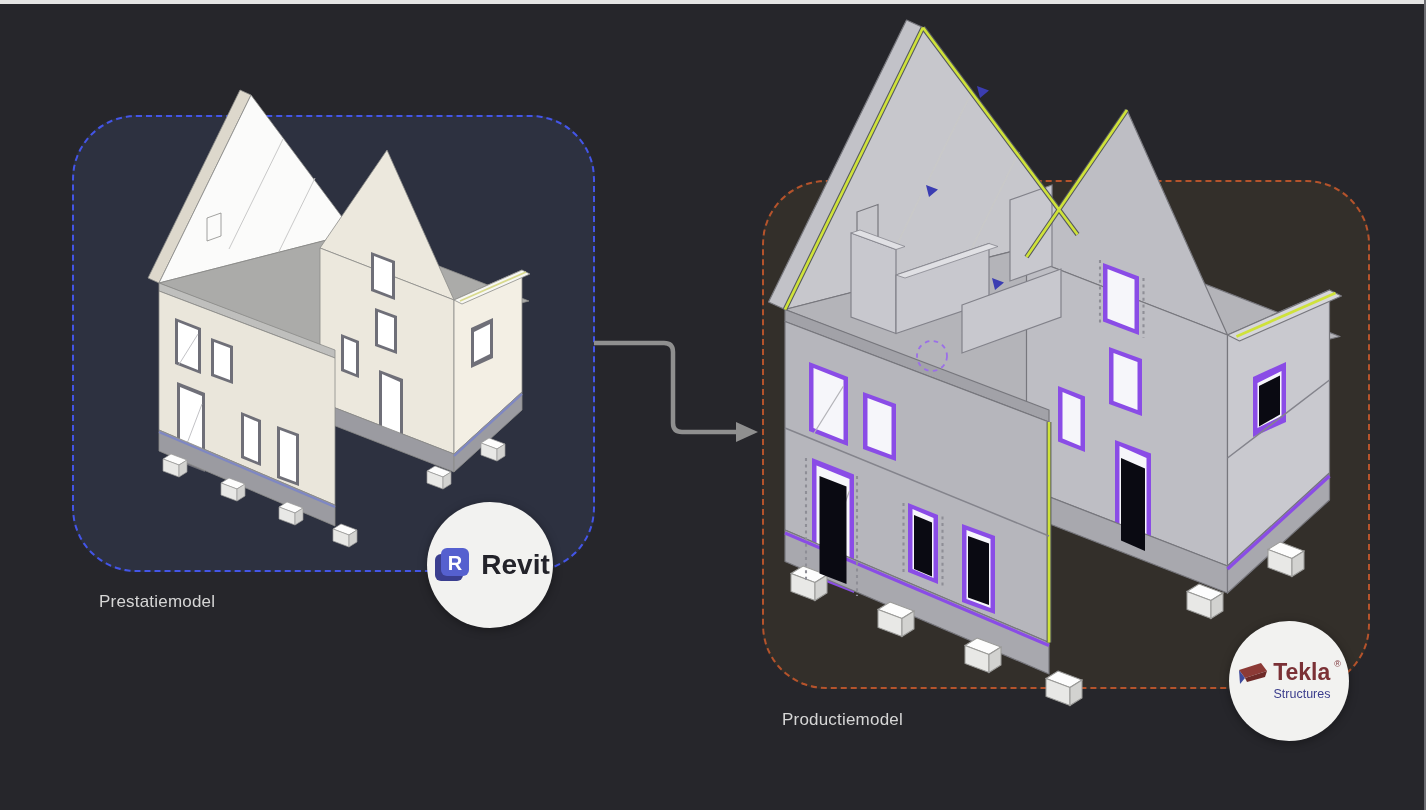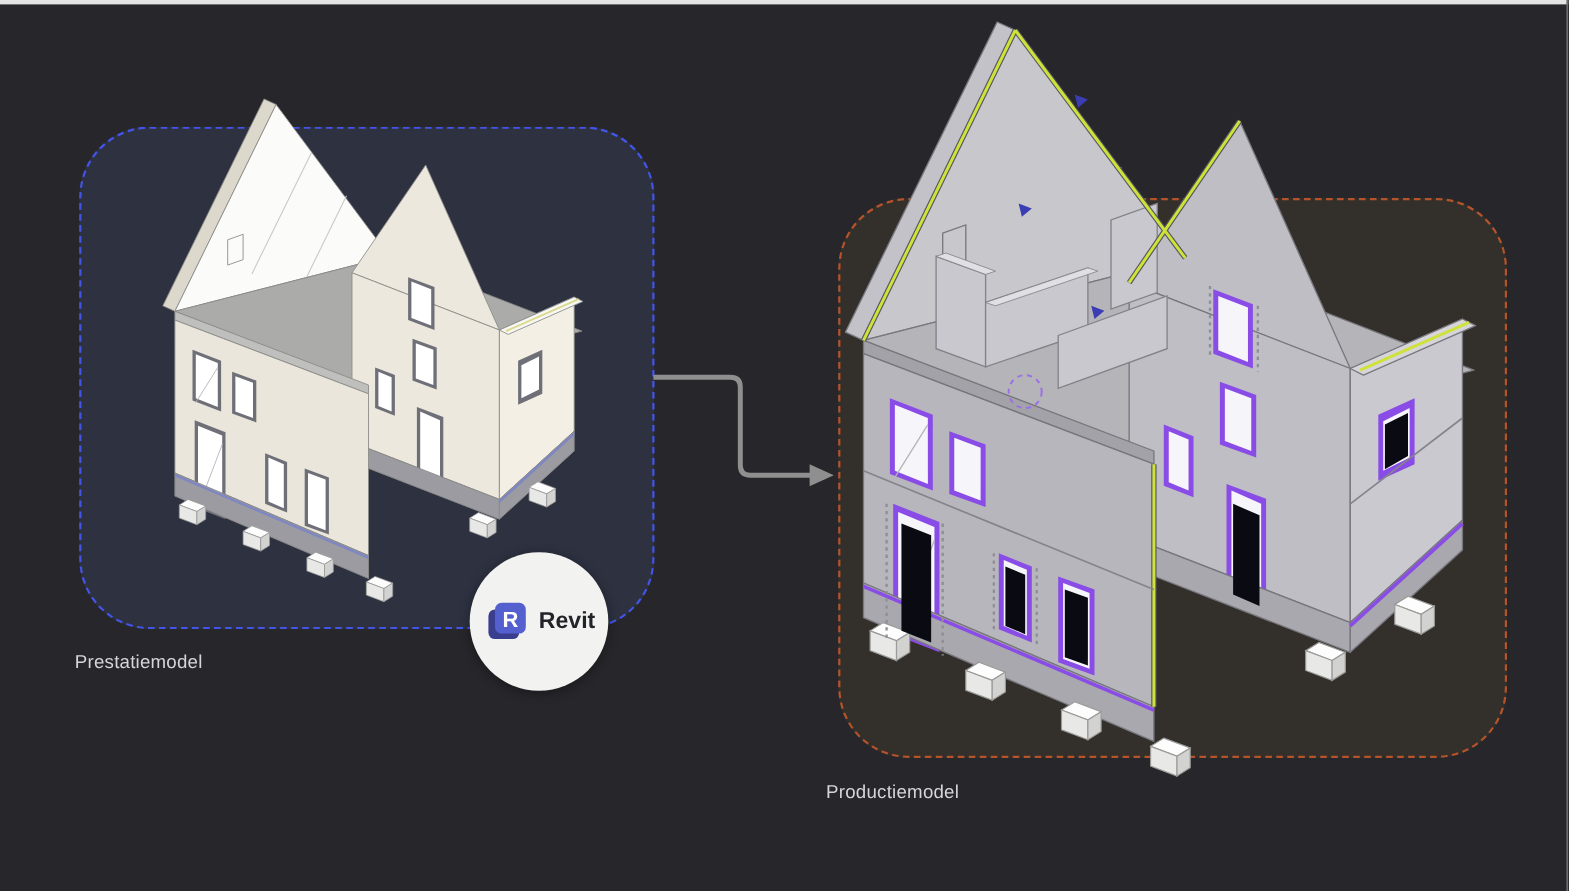--- a/index.html
+++ b/index.html
@@ -9,28 +9,28 @@
   }
   .top-strip{position:absolute;left:0;top:0;width:100%;height:4px;background:#e4e4e4;}
   .right-strip{position:absolute;right:0;top:0;width:2px;height:100%;background:#6d6d72;}
 
   .panel{position:absolute;border-radius:64px;border:2px dashed transparent;}
   .panel-source{left:72px;top:115px;width:519px;height:453px;border-color:#4355e8;background:#2d3140;}
   .panel-target{left:762px;top:180px;width:604px;height:505px;border-color:#b5532b;background:#332f2a;}
 
   .stage{position:absolute;left:0;top:0;width:1426px;height:810px;}
 
-  .model-label{position:absolute;color:#d6d6d6;font-size:17px;letter-spacing:.2px;}
+  .model-label{position:absolute;color:#d6d6d6;font-size:17px;letter-spacing:.2px;margin-left:31px;}
   .label-source{left:68px;top:592px;}
   .label-target{left:751px;top:710px;}
 
   .badge{position:absolute;background:#f2f2f0;border-radius:50%;display:flex;
          align-items:center;justify-content:center;box-shadow:0 2px 10px rgba(0,0,0,.35);}
   .badge-revit{left:427px;top:502px;width:126px;height:126px;gap:9px;}
-  .revit-word{font-size:21px;font-weight:700;color:#23232a;text-align:right;}
+  .revit-word{font-size:28px;font-weight:700;color:#23232a;text-align:right;}
   .badge-tekla{left:1229px;top:621px;width:120px;height:120px;flex-direction:column;gap:0;}
   .tekla-row{display:flex;align-items:flex-start;gap:4px;}
   .tekla-word{font-size:23px;font-weight:700;color:#7b3136;line-height:1;}
   .tekla-reg{font-size:9px;color:#7b3136;margin-top:-2px;}
   .tekla-sub{font-size:12.5px;color:#3b3d8c;margin-top:2px;margin-left:26px;}
 
   
   .hp{stroke:var(--edge);stroke-width:.8;stroke-linejoin:round;}
   .strip{fill:var(--striped);}
   .gable{fill:var(--gable);}
@@ -211,17 +211,29 @@
 
   <div class="badge badge-revit">
     <svg width="42" height="42" viewBox="0 0 42 42">
       <rect x="5" y="10" width="28" height="27" rx="6" fill="#3a3e8f"></rect>
       <rect x="11" y="4" width="28" height="28" rx="6" fill="#5560cf"></rect>
       <text x="25" y="26" text-anchor="middle" font-family="Liberation Sans, sans-serif" font-size="20" font-weight="bold" fill="#ffffff">R</text>
     </svg>
     <span class="revit-word">Revit</span>
   </div>
 
+  <div class="badge badge-tekla">
+    <div class="tekla-row">
+      <svg width="32" height="24" viewBox="0 0 32 24">
+        <polygon points="2,9 24,2 30,10 8,17" fill="#8c3a36"></polygon>
+        <polygon points="8,17 30,10 28,16 10,21" fill="#6e2a28"></polygon>
+        <polygon points="2,9 8,17 3,23" fill="#3e4a9c"></polygon>
+      </svg>
+      <span class="tekla-word">Tekla</span>
+      <span class="tekla-reg">®</span>
+    </div>
+    <span class="tekla-sub">Structures</span>
+  </div>
 
   <div class="model-label label-source">Prestatiemodel</div>
   <div class="model-label label-target">Productiemodel</div>
 
 </div>
 
 </body></html>

